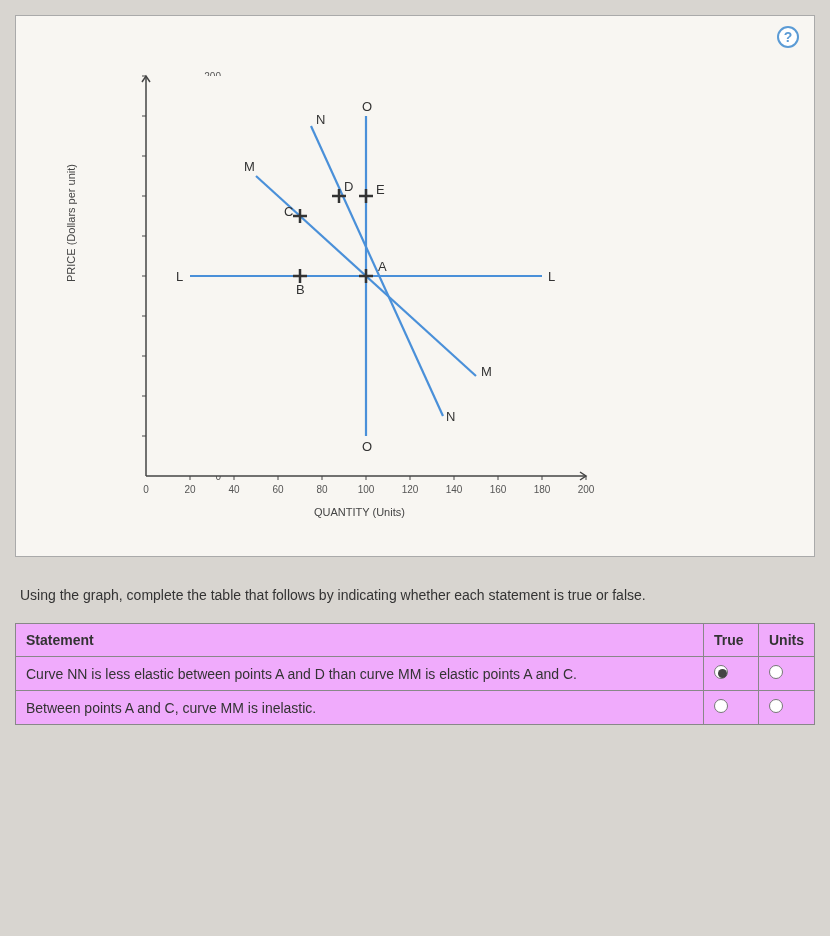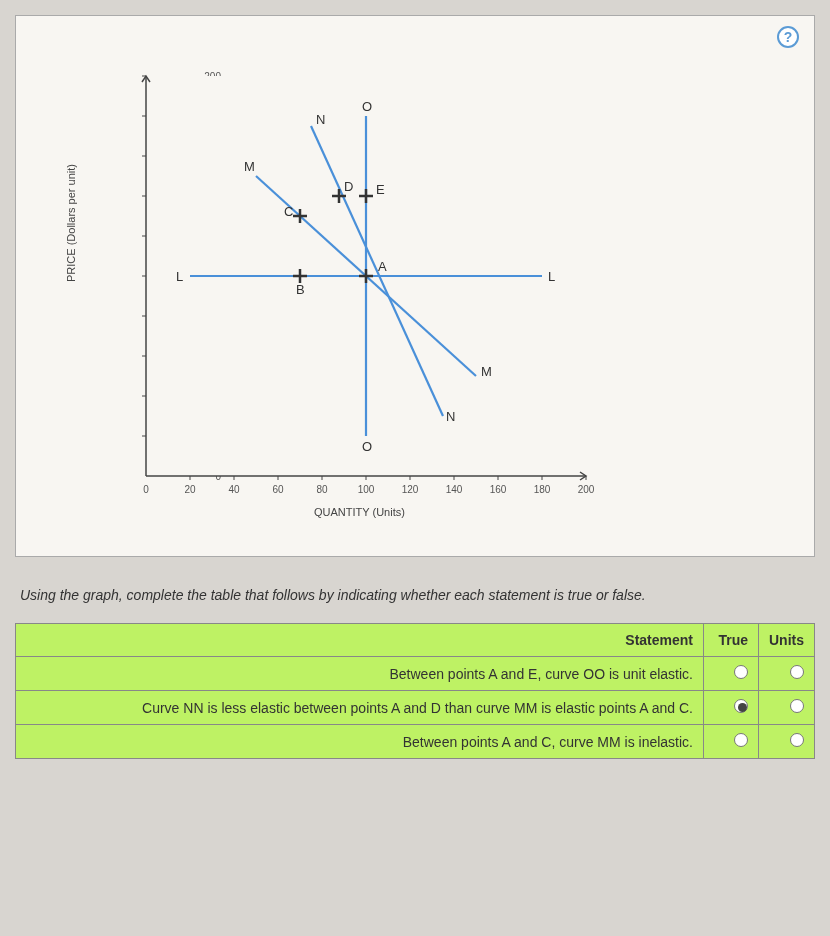--- a/index.html
+++ b/index.html
@@ -74,35 +74,34 @@
     transform: translateY(-50%);
   }
   .tick-x {
     position: absolute;
     top: 408px;
     font-size: 10px;
     color: #555;
     transform: translateX(-50%);
   }
   .instruction {
-    font-style: italic;
     font-size: 14px;
     margin: 25px 5px 20px 5px;
     color: #333;
   }
   .q-table {
     width: 100%;
     border-collapse: collapse;
     font-size: 14px;
   }
   .q-table th, .q-table td {
     border: 1px solid #888;
     padding: 8px 10px;
-    text-align: right;
-    background: #bef264;
+    text-align: left;
+    background: #f0abfc;
   }
   .q-table th { font-weight: bold; }
   .th-opt { text-align: center; width: 55px; }
   .td-opt { text-align: center; }
   .radio {
     display: inline-block;
     width: 14px; height: 14px;
     border: 1.5px solid #777;
     border-radius: 50%;
     background: #fff;
@@ -238,25 +237,20 @@
 <div class="instruction">Using the graph, complete the table that follows by indicating whether each statement is true or false.</div>
 
 <table class="q-table">
   <tbody>
       <tr>
     <th>Statement</th>
     <th class="th-opt">True</th>
     <th class="th-opt">Units</th>
   </tr>
   <tr>
-    <td>Between points A and E, curve OO is unit elastic.</td>
-    <td class="td-opt"><span class="radio"></span></td>
-    <td class="td-opt"><span class="radio"></span></td>
-  </tr>
-  <tr>
     <td>Curve NN is less elastic between points A and D than curve MM is elastic points A and C.</td>
     <td class="td-opt"><span class="radio checked"></span></td>
     <td class="td-opt"><span class="radio"></span></td>
   </tr>
   <tr>
     <td>Between points A and C, curve MM is inelastic.</td>
     <td class="td-opt"><span class="radio"></span></td>
     <td class="td-opt"><span class="radio"></span></td>
   </tr>
 </tbody>

